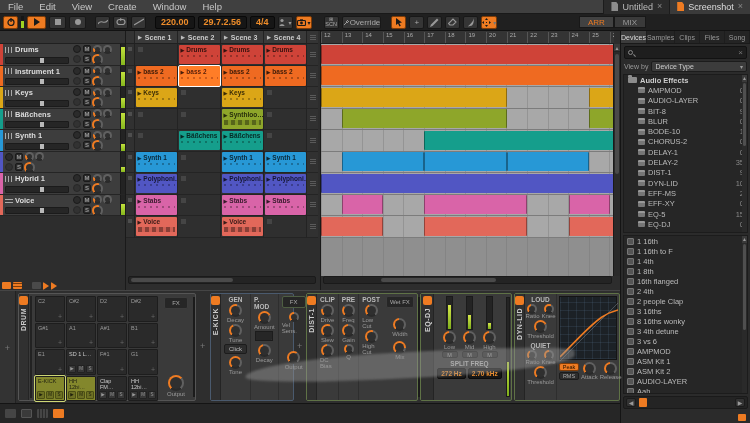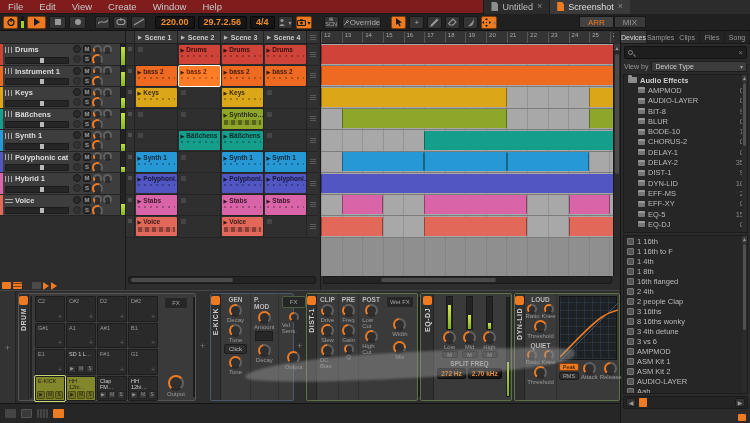--- a/index.html
+++ b/index.html
@@ -1,20 +1,20 @@
 <!DOCTYPE html>
 <html><head>
 <meta charset="utf-8">
 <style>
   *{margin:0;padding:0;box-sizing:border-box;font-family:"Liberation Sans",sans-serif;}
   html,body{background:#222;}
   #app{position:relative;width:750px;height:423px;background:#2c2c2c;overflow:hidden;color:#ccc;}
 
   
-  .menubar{position:absolute;left:0;top:0;width:630px;height:14px;background:#7f1d1d;border-bottom:1px solid #191919;display:flex;align-items:center;font-size:9.5px;color:#c6c6c6;}
+  .menubar{position:absolute;left:0;top:0;width:750px;height:14px;background:#404040;border-bottom:1px solid #191919;display:flex;align-items:center;font-size:9.5px;color:#c6c6c6;}
   .menu-item{padding:0 8px;height:14px;line-height:14px;cursor:default;}
   .doc-tabs{margin-left:auto;display:flex;height:14px;}
   .doc-tab{display:flex;align-items:center;gap:4px;padding:0 7px;font-size:9px;color:#bbb;background:#2b2b2b;border-left:1px solid #1c1c1c;}
   .doc-tab.active{background:#3a3a3a;color:#ddd;}
   .doc-icon{width:7px;height:9px;background:#8d8d8d;clip-path:polygon(0 0,70% 0,100% 30%,100% 100%,0 100%);}
   .doc-icon.orange{background:#ee7b22;}
   .tab-close{color:#888;font-size:9px;line-height:9px;}
 
   
   .transport{position:absolute;left:0;top:14px;width:750px;height:17px;background:#202020;border-bottom:1px solid #121212;display:flex;align-items:center;gap:3px;padding:0 3px;}
@@ -444,29 +444,20 @@
             <span class="cbtn rec" style="opacity:.6"></span>
             <span class="cbtn">S</span>
             <span class="kn k11" style="--a:150deg"></span>
           </div>
           <div class="tmeter">
             <i style="height:30%"></i>
           </div>
         </div>
         <div class="trow">
           <div class="stripe" style="background:#5156c3"></div>
-          <div class="tmid">
-            <div class="trow1">
-              <span class="ticon instrument"></span>
-              <span class="tname">Polyphonic cat</span>
-            </div>
-            <div class="tslider">
-              <div class="sthumb"></div>
-            </div>
-          </div>
           <div class="tctl">
             <span class="cbtn rec"></span>
             <span class="cbtn">M</span>
             <span class="kn k9" style="--a:60deg"></span>
             <span class="kn k9" style="--a:0deg"></span>
             <span class="cbtn rec" style="opacity:.6"></span>
             <span class="cbtn">S</span>
             <span class="kn k11" style="--a:150deg"></span>
           </div>
           <div class="tmeter">

